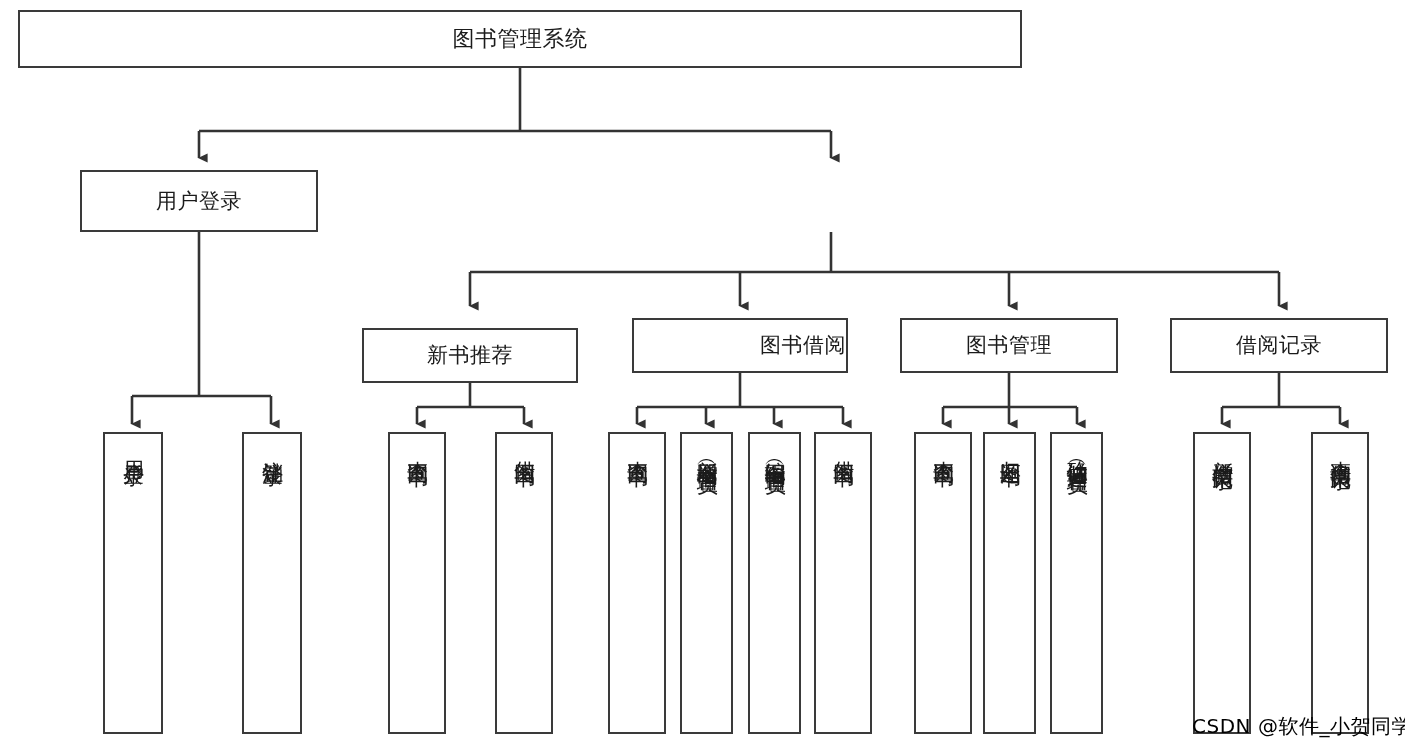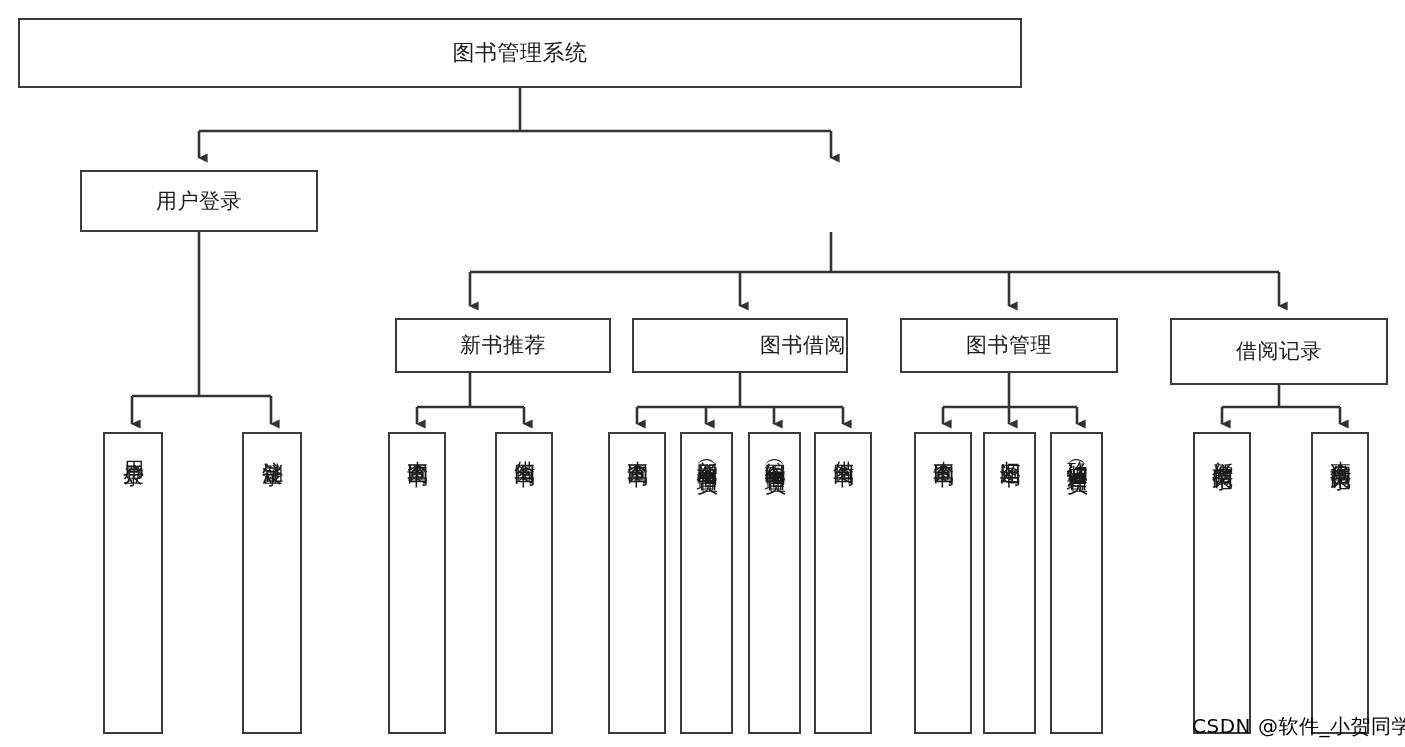--- a/index.html
+++ b/index.html
@@ -120,38 +120,38 @@
       <path d="M1009,407 L1009,424" marker-end="url(#arrow)"></path>
       <path d="M1077,407 L1077,424" marker-end="url(#arrow)"></path>
 
       <path d="M1279,373 L1279,407"></path>
       <path d="M1222,407 L1340,407"></path>
       <path d="M1222,407 L1222,424" marker-end="url(#arrow)"></path>
       <path d="M1340,407 L1340,424" marker-end="url(#arrow)"></path>
     </g>
   </svg>
 
-  <div class="node horiz root" style="left:18px; top:18px; width:1004px; height:70px;">
+  <div class="node horiz root" style="left:18px; top:10px; width:1004px; height:58px;">
     <span class="label">图书管理系统</span>
   </div>
 
   <div class="node horiz" style="left:80px; top:170px; width:238px; height:62px;">
     <span class="label">用户登录</span>
   </div>
 
-  <div class="node horiz" style="left:362px; top:318px; width:216px; height:55px;margin-left:33px;">
+  <div class="node horiz" style="left:362px; top:328px; width:216px; height:55px;">
     <span class="label">新书推荐</span>
   </div>
   <div class="node horiz" style="left:632px; top:318px; width:216px; height:55px;justify-content:flex-end;">
     <span class="label">图书借阅</span>
   </div>
   <div class="node horiz" style="left:900px; top:318px; width:218px; height:55px;">
     <span class="label">图书管理</span>
   </div>
-  <div class="node horiz" style="left:1170px; top:318px; width:218px; height:67px;">
+  <div class="node horiz" style="left:1170px; top:318px; width:218px; height:55px;">
     <span class="label">借阅记录</span>
   </div>
 
   <div class="node vert" style="left:103px; top:432px; width:60px; height:302px;">
     <span class="label">用户登录</span>
   </div>
   <div class="node vert" style="left:242px; top:432px; width:60px; height:302px;">
     <span class="label">注销登录</span>
   </div>
 

